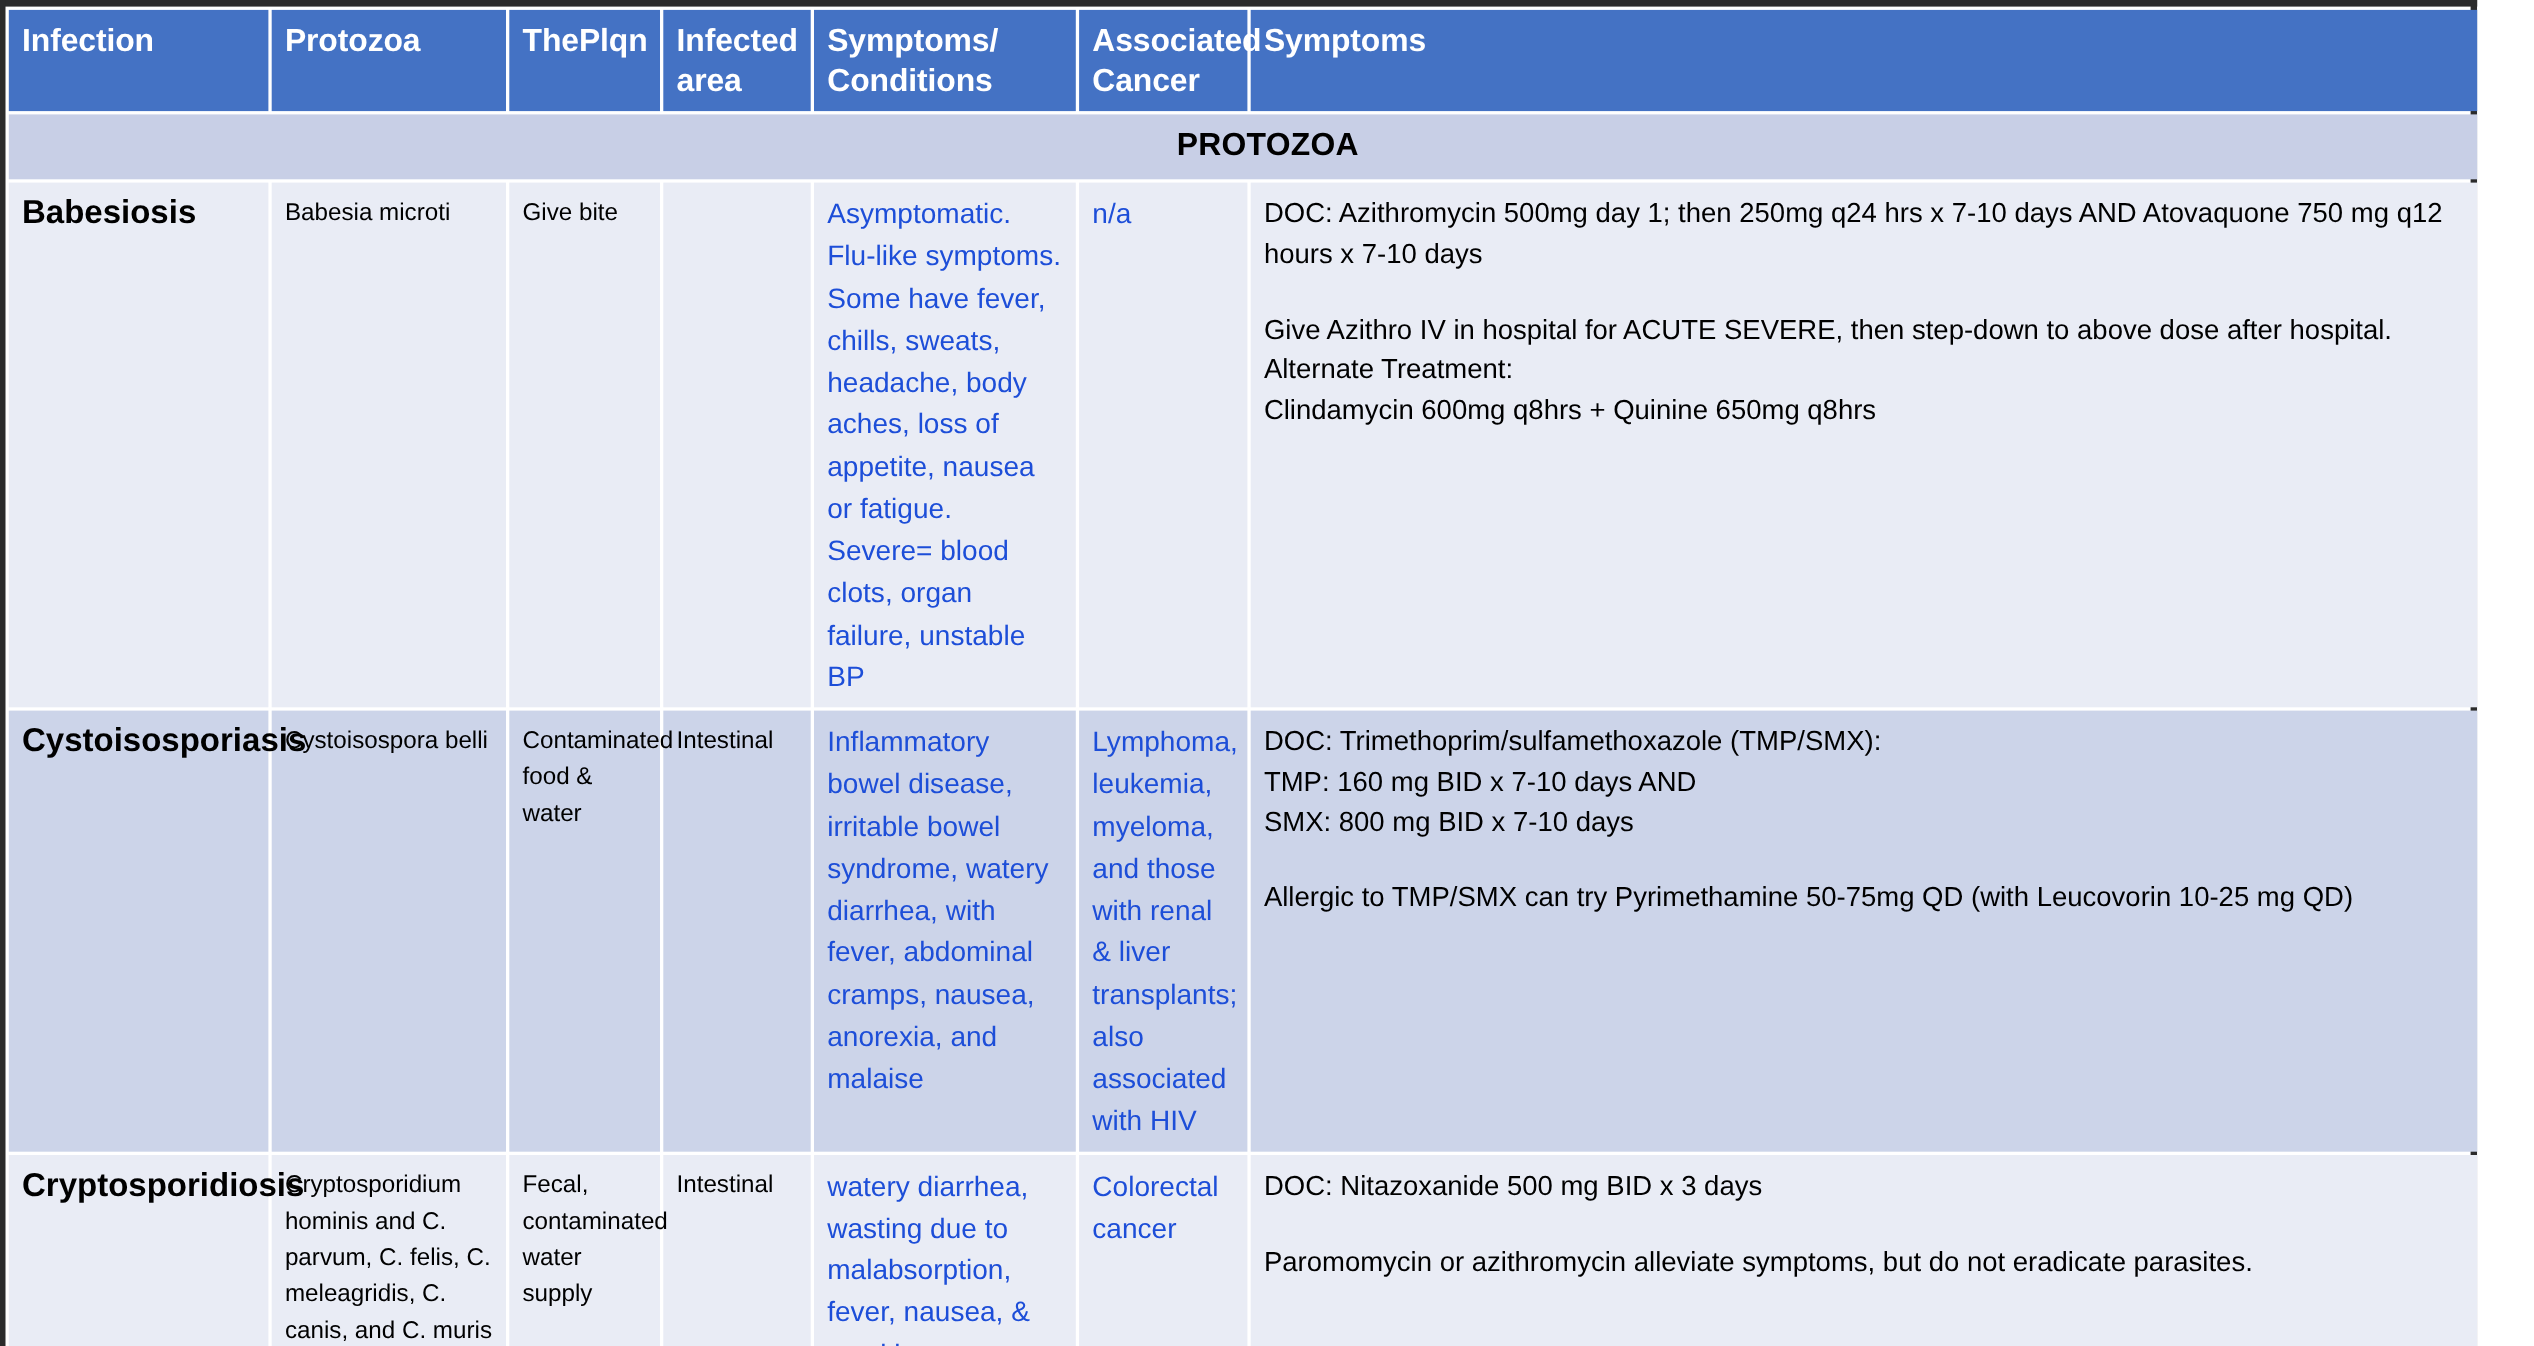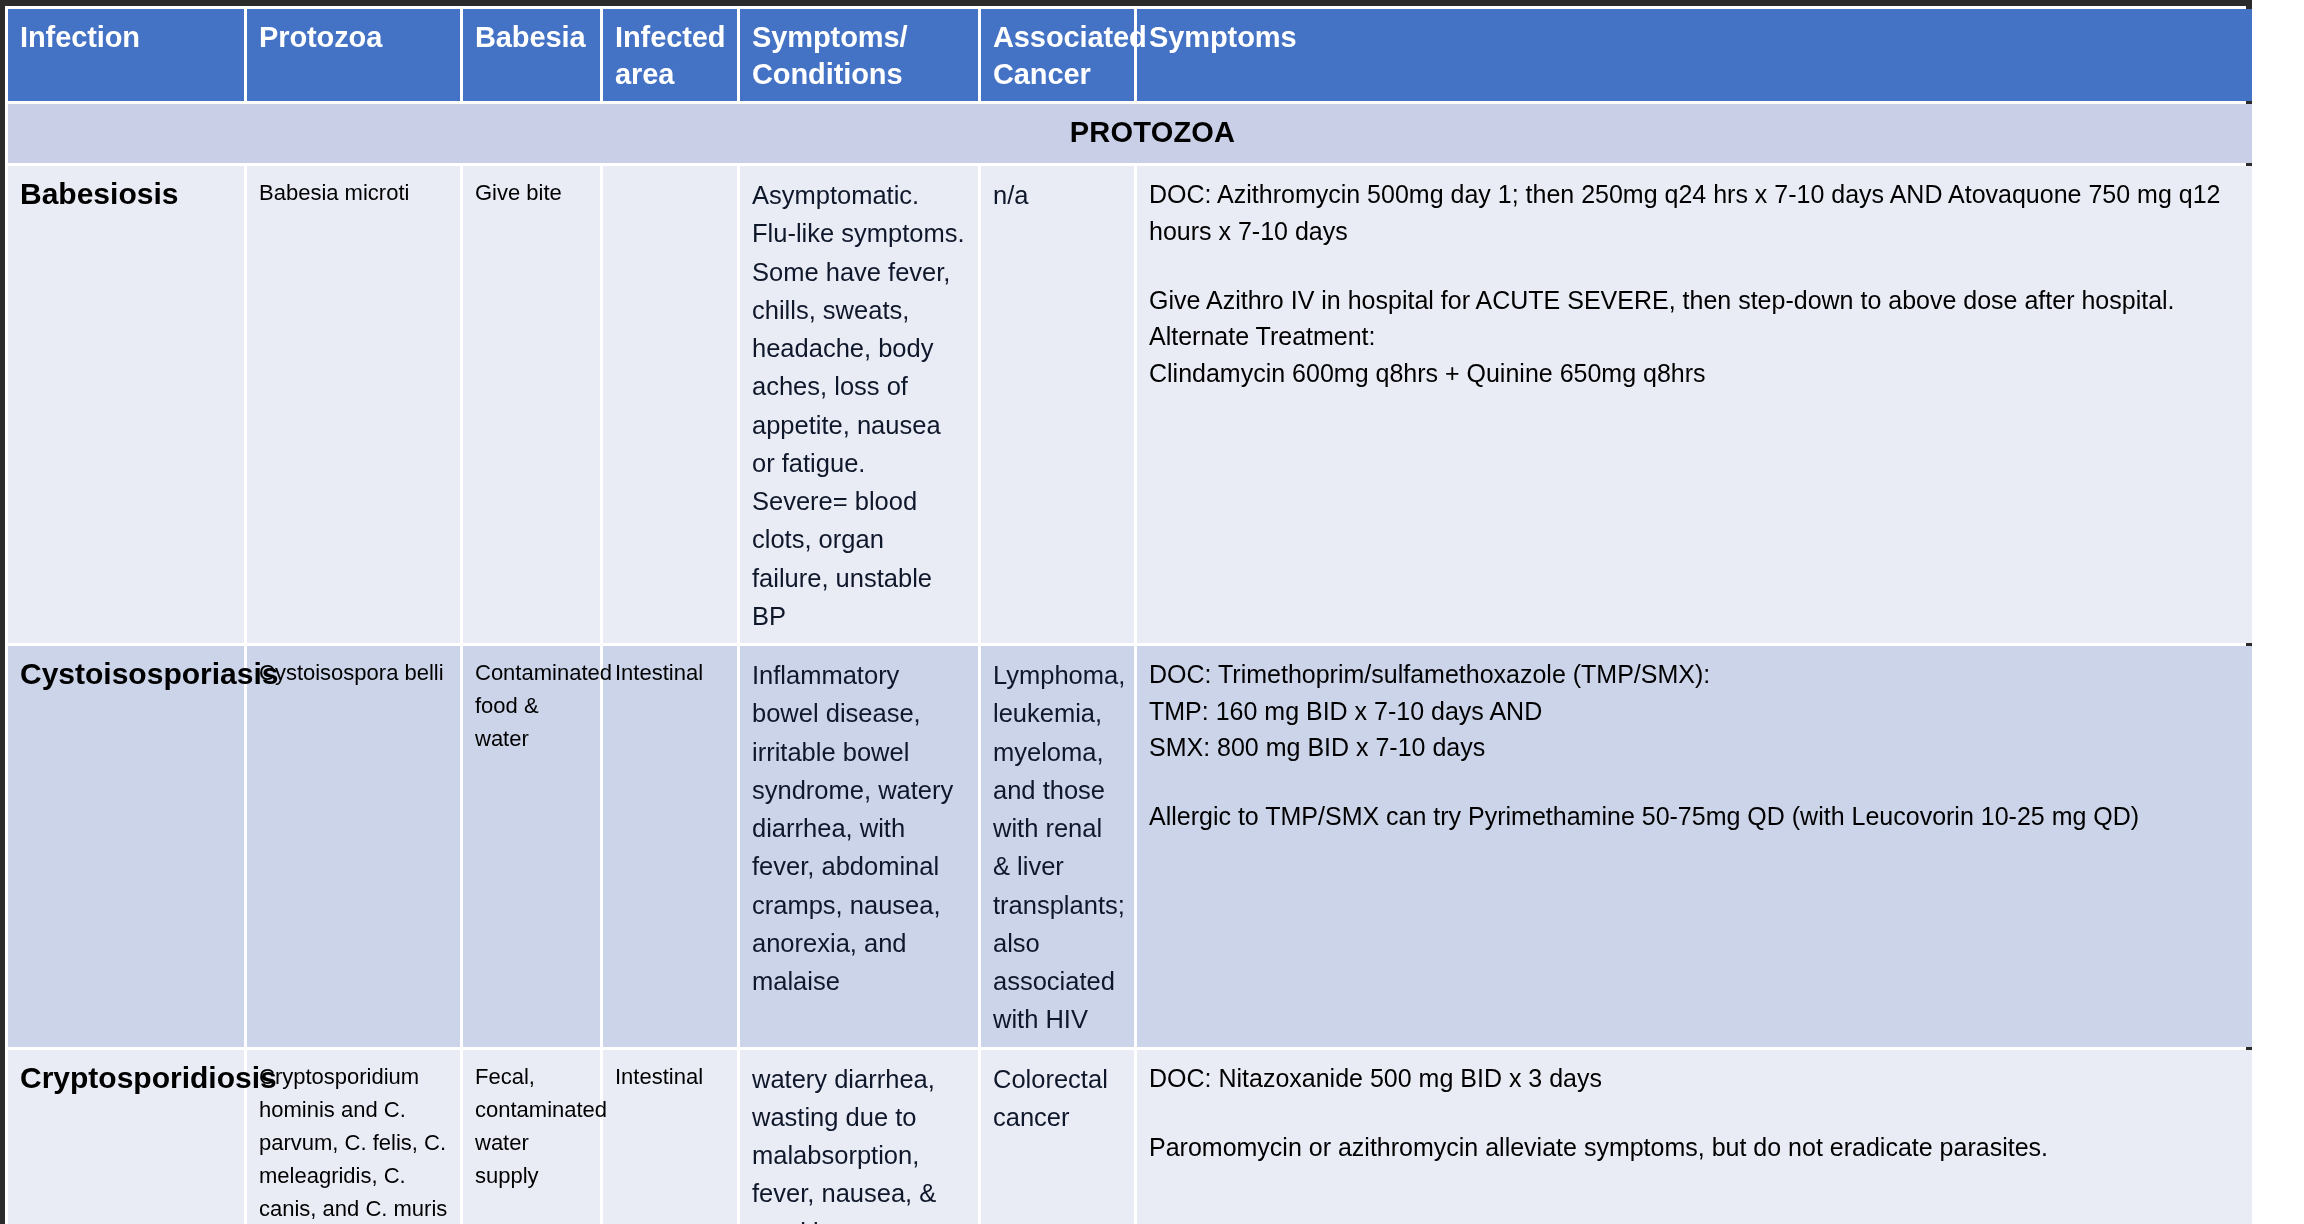--- a/index.html
+++ b/index.html
@@ -61,21 +61,21 @@
     line-height: 1.2;
     padding-top: 12px;
   }
   td.c-protozoa, td.c-source, td.c-area {
     font-size: 22px;
     color: #000;
     line-height: 1.5;
   }
   td.c-symptoms, td.c-cancer {
     font-size: 25.5px;
-    color: #0f172a;
+    color: #1d4ed8;
     line-height: 1.5;
   }
   td.c-treatment {
     font-size: 25px;
     color: #000;
     line-height: 1.46;
   }
   td.c-treatment .blankline { height: 1.3em; }
   td.c-treatment p { margin: 0; }
   b { font-weight: normal; }
@@ -107,21 +107,21 @@
       <col style="width:134px">
         <col style="width:238px">
         <col style="width:153px">
         <col style="width:1160px">
     </colgroup>
 
     <thead>
       <tr>
         <th>Infection</th>
         <th>Protozoa</th>
-        <th>Babesia</th>
+        <th>ThePlqn</th>
         <th>Infected area</th>
         <th style="white-space:pre-line">Symptoms/
 Conditions</th>
         <th style="white-space:pre-line">Associated
 Cancer</th>
         <th>Symptoms</th>
       </tr>
     </thead>
 
     <tbody>

